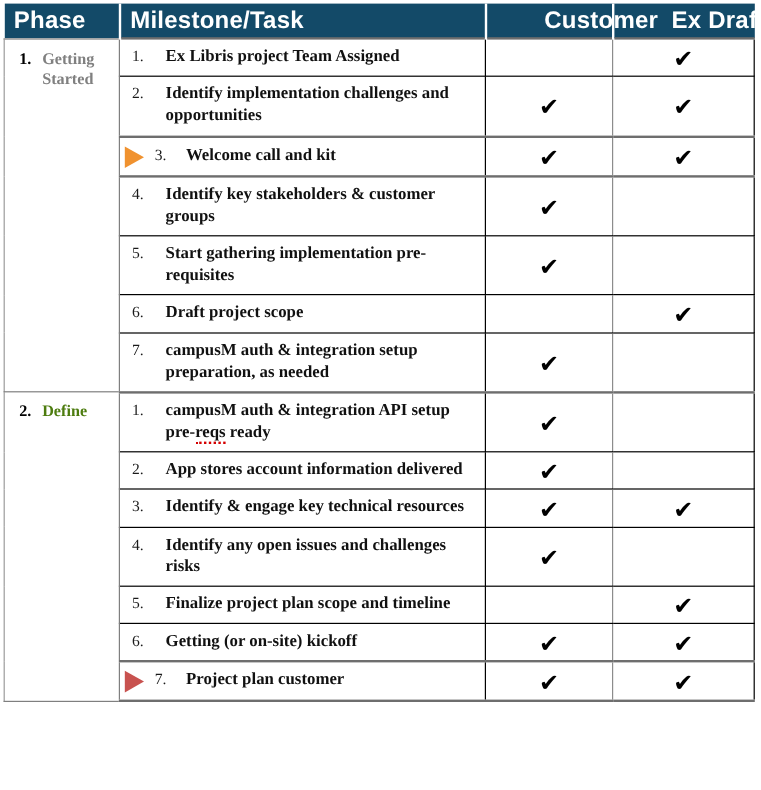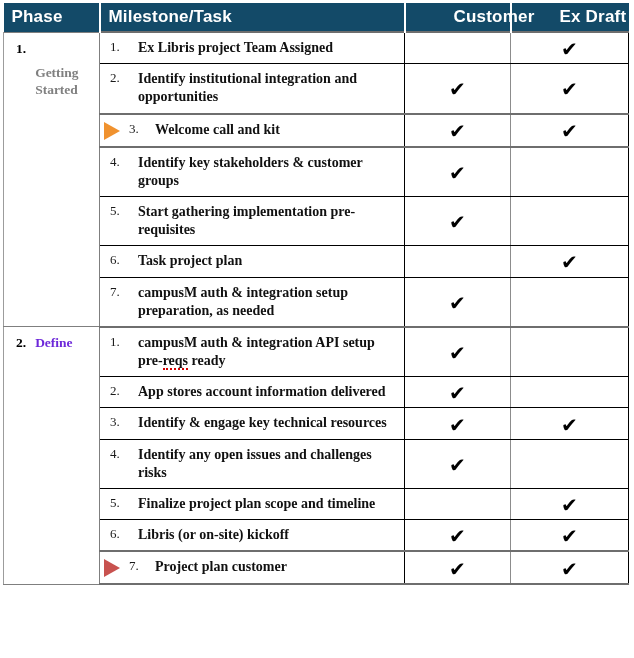--- a/index.html
+++ b/index.html
@@ -28,21 +28,21 @@
     width: 625px;
     background: #ffffff;
   }
 
   
   thead th {
     background: #134A68;
     color: #ffffff;
     font-family: "Liberation Sans", "DejaVu Sans", sans-serif;
     font-weight: bold;
-    font-size: 17px;
+    font-size: 20px;
     letter-spacing: 0.2px;
     height: 28px;
     padding: 0 8px;
     border-right: 2px solid #ffffff;
     vertical-align: middle;
     white-space: nowrap;
   }
   thead th.col-phase,
   thead th.col-task { text-align: left; }
   thead th.col-cust,
@@ -82,21 +82,21 @@
     font-size: 13.5px;
     color: #000000;
     line-height: 1.28;
   }
   .phase-name {
     font-weight: bold;
     font-size: 13.5px;
     line-height: 1.28;
     width: 56px;
   }
-  .phase-name.gray   { color: #808080; margin-top: 24px; }
+  .phase-name.gray   { color: #808080; }
   .phase-name.purple { color: #7030A0; }
 
   
   td.task-cell {
     padding: 6px 8px 6px 0;
     border-color: #000000;
   }
   .task-inner {
     display: flex;
     align-items: flex-start;
@@ -197,21 +197,21 @@
               <span class="task-text">Ex Libris project Team Assigned</span>
             </div>
           </td>
           <td class="check-cell cust"></td>
           <td class="check-cell exl"><span class="chk">✔</span></td>
         </tr>
         <tr>
           <td class="task-cell">
             <div class="task-inner">
               <span class="task-num">2.</span>
-              <span class="task-text">Identify institutional integration and opportunities</span>
+              <span class="task-text">Identify implementation challenges and opportunities</span>
             </div>
           </td>
           <td class="check-cell cust"><span class="chk">✔</span></td>
           <td class="check-cell exl"><span class="chk">✔</span></td>
         </tr>
         <tr class="sep-above sep-below">
           <td class="task-cell">
             <div class="task-inner with-marker">
               <span class="marker">
                 <span class="tri orange" style="border-left-color: rgb(240, 146, 47);"></span>
@@ -240,41 +240,41 @@
               <span class="task-text">Start gathering implementation pre-requisites</span>
             </div>
           </td>
           <td class="check-cell cust"><span class="chk">✔</span></td>
           <td class="check-cell exl"></td>
         </tr>
         <tr>
           <td class="task-cell">
             <div class="task-inner">
               <span class="task-num">6.</span>
-              <span class="task-text">Task project plan</span>
+              <span class="task-text">Draft project scope</span>
             </div>
           </td>
           <td class="check-cell cust"></td>
           <td class="check-cell exl"><span class="chk">✔</span></td>
         </tr>
         <tr>
           <td class="task-cell">
             <div class="task-inner">
               <span class="task-num">7.</span>
               <span class="task-text">campusM auth &amp; integration setup preparation, as needed</span>
             </div>
           </td>
           <td class="check-cell cust"><span class="chk">✔</span></td>
           <td class="check-cell exl"></td>
         </tr>
         <tr class="phase-start">
           <td class="phase-cell" rowspan="7">
             <div class="phase-inner">
               <span class="phase-num">2.</span>
-              <span class="phase-name purple" style="color: #6d28d9;">Define</span>
+              <span class="phase-name purple" style="color: #4d7c0f;">Define</span>
             </div>
           </td>
           <td class="task-cell">
             <div class="task-inner">
               <span class="task-num">1.</span>
               <span class="task-text">campusM auth &amp; integration API setup pre-<span class="spell" style="border-bottom-color: rgb(212, 0, 0);">reqs</span> ready</span>
             </div>
           </td>
           <td class="check-cell cust"><span class="chk">✔</span></td>
           <td class="check-cell exl"></td>
@@ -316,21 +316,21 @@
               <span class="task-text">Finalize project plan scope and timeline</span>
             </div>
           </td>
           <td class="check-cell cust"></td>
           <td class="check-cell exl"><span class="chk">✔</span></td>
         </tr>
         <tr>
           <td class="task-cell">
             <div class="task-inner">
               <span class="task-num">6.</span>
-              <span class="task-text">Libris (or on-site) kickoff</span>
+              <span class="task-text">Getting (or on-site) kickoff</span>
             </div>
           </td>
           <td class="check-cell cust"><span class="chk">✔</span></td>
           <td class="check-cell exl"><span class="chk">✔</span></td>
         </tr>
         <tr class="sep-above sep-below">
           <td class="task-cell">
             <div class="task-inner with-marker">
               <span class="marker">
                 <span class="tri red" style="border-left-color: rgb(200, 82, 79);"></span>

